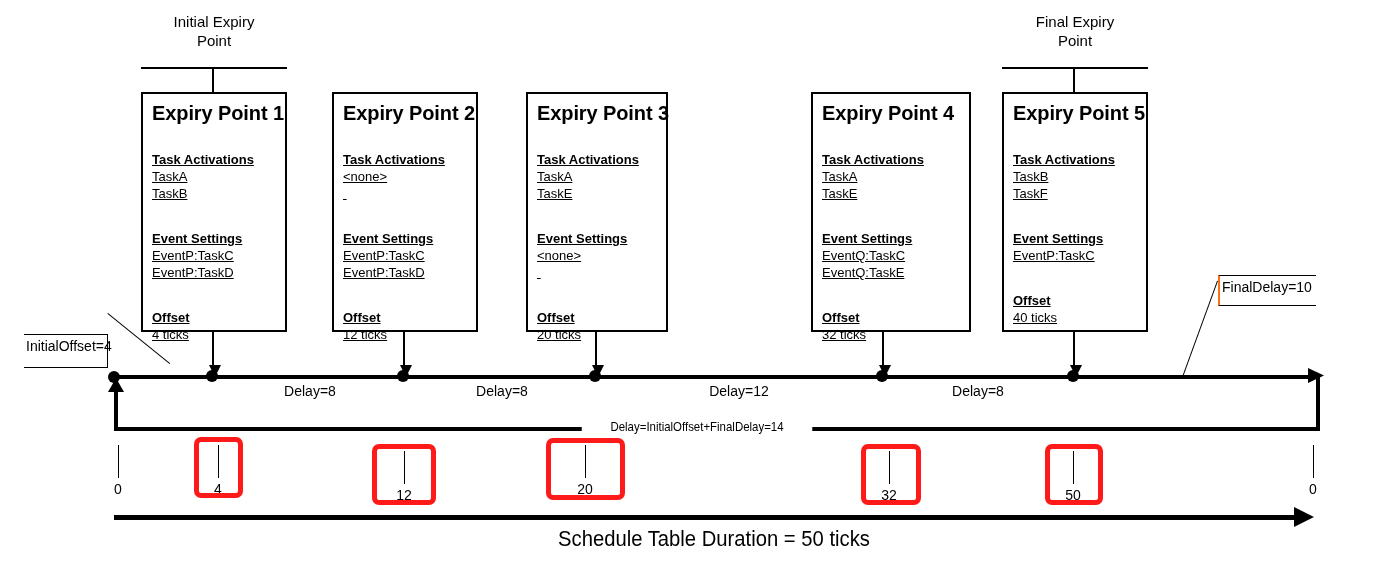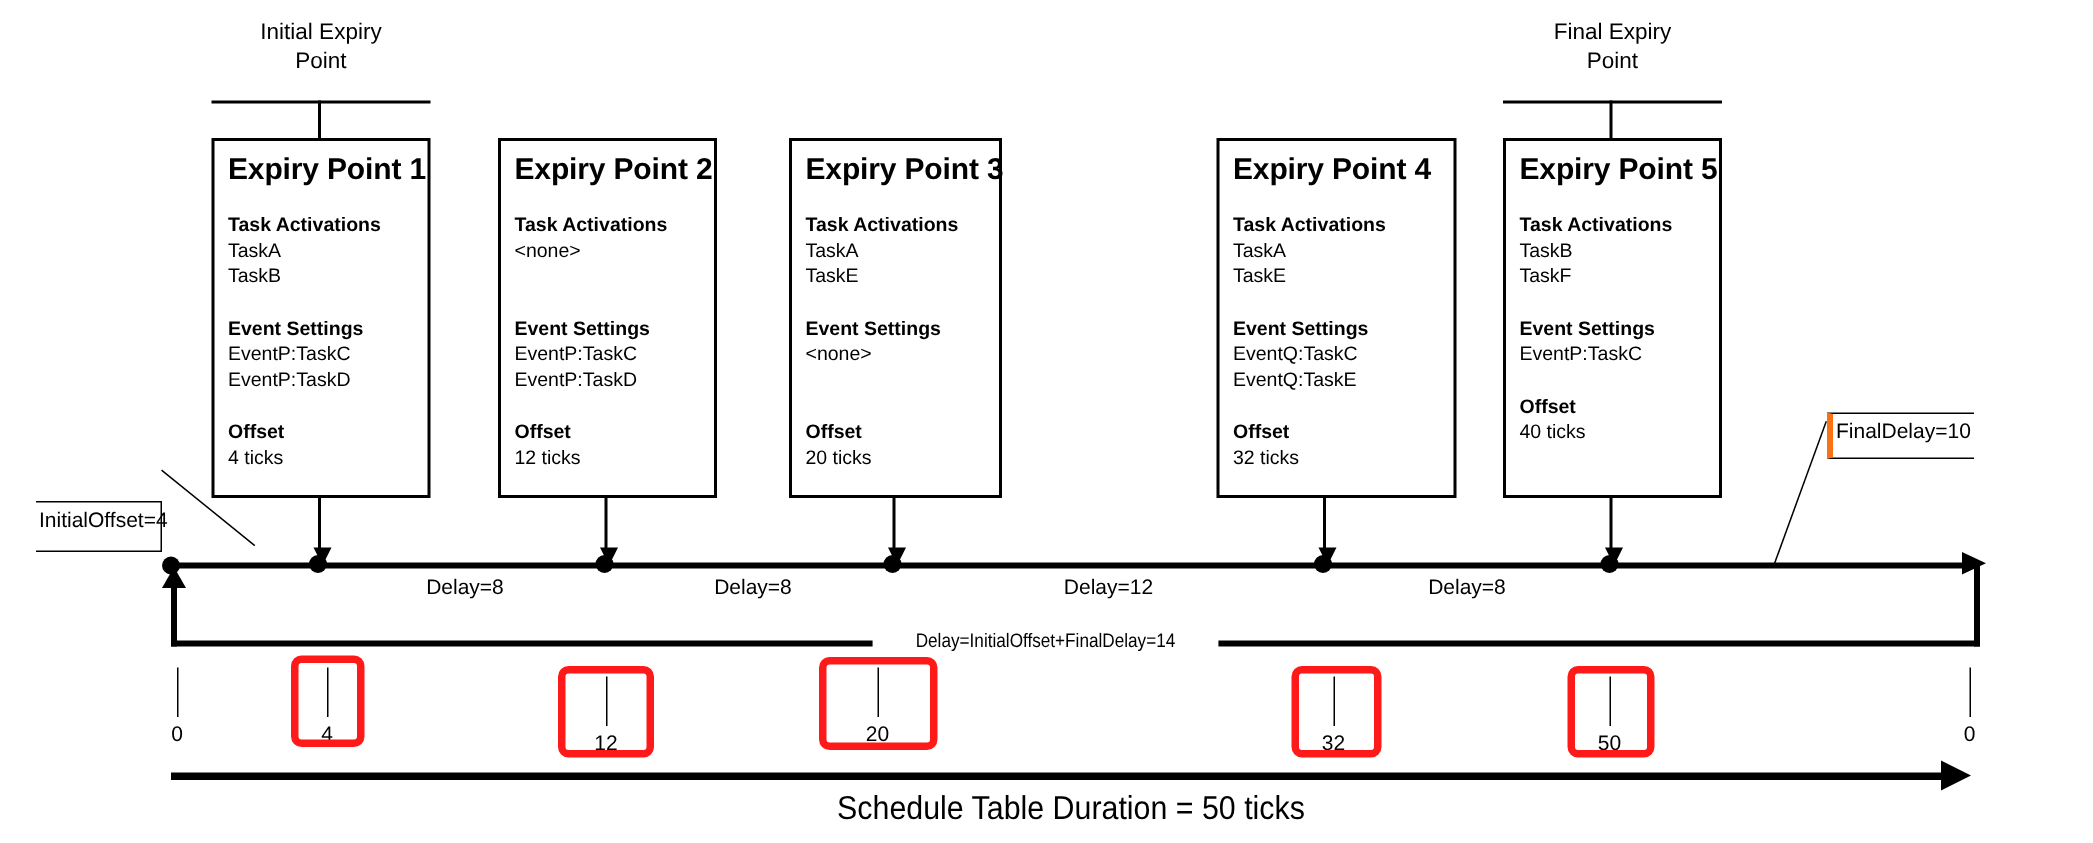--- a/index.html
+++ b/index.html
@@ -35,21 +35,22 @@
     padding: 10px 0 0 9px;
   }
   .ep-title {
     font-size: 20px;
     font-weight: bold;
     line-height: 19px;
     letter-spacing: -0.1px;
     white-space: nowrap;
   }
   .ep-section {
-    margin-top: 18px;
+    margin-top: 28px;
+    text-decoration: underline;
   }
   .ep-head {
     font-size: 13px;
     font-weight: bold;
     line-height: 17px;
     white-space: nowrap;
   }
   .ep-line {
     font-size: 13px;
     line-height: 17px;
@@ -75,21 +76,21 @@
     box-sizing: border-box;
   }
   .callout.left-open {
     border-top: 1px solid #000;
     border-bottom: 1px solid #000;
     border-right: 1px solid #000;
   }
   .callout.right-open {
     border-top: 1px solid #000;
     border-bottom: 1px solid #000;
-    border-left: 4px solid #f97316;
+    border-left: 2px solid #f97316;
   }
   .leader {
     position: absolute;
     background: #000;
     height: 1px;
     transform-origin: 0 0;
   }
 
   
   .delay-label {

